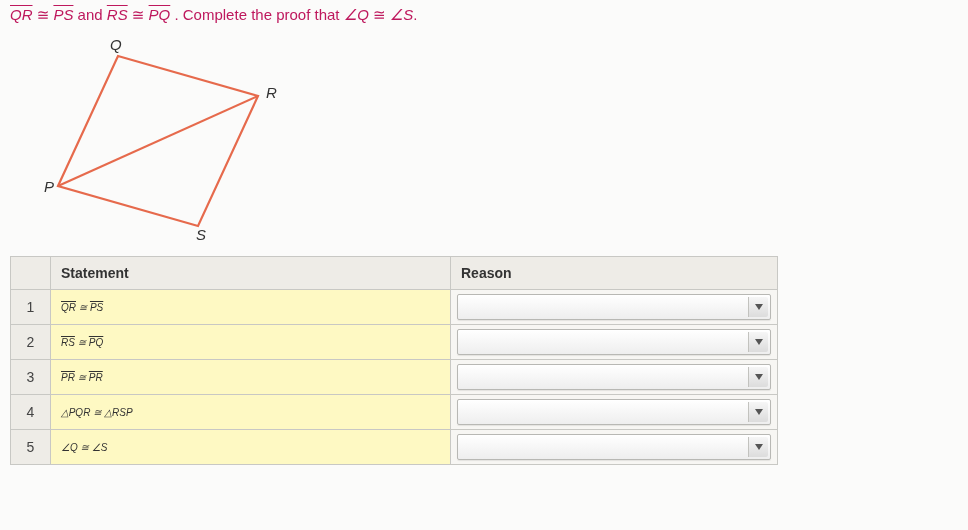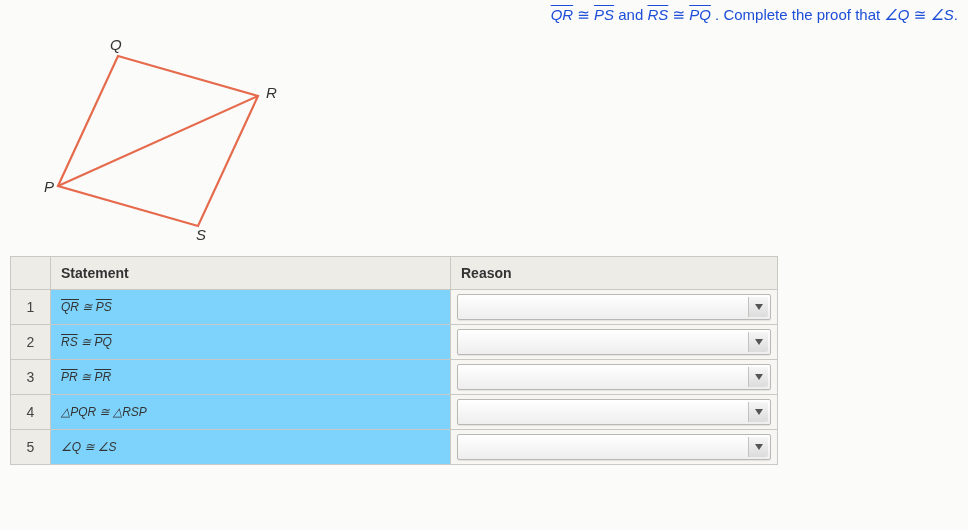--- a/index.html
+++ b/index.html
@@ -7,23 +7,22 @@
     margin: 0;
     padding: 6px 10px;
     font-family: Arial, Helvetica, sans-serif;
     font-size: 14px;
     color: #333;
     background: #fbfbfa;
     width: 968px;
   }
   .problem-statement {
     font-size: 15px;
-    color: #1d4ed8;
+    color: #be185d;
     margin-bottom: 12px;
-    text-align: right;
   }
   .overline {
     text-decoration: overline;
     font-style: italic;
   }
   .mathit { font-style: italic; }
   .figure-area {
     width: 260px;
     height: 200px;
     margin: 4px 0 20px 28px;
@@ -55,23 +54,23 @@
     color: #333;
   }
   table.proof td.numcol {
     width: 40px;
     text-align: center;
     background: #eeece7;
     color: #444;
   }
   table.proof td.stmtcol {
     width: 400px;
-    background: #7dd3fc;
+    background: #fef9c3;
     font-style: italic;
-    font-size: 12px;
+    font-size: 10px;
   }
   table.proof td.reasoncol {
     background: #f7f6f3;
     padding: 4px 6px;
   }
   .dropdown {
     width: 100%;
     height: 26px;
     border: 1px solid #b8b8b4;
     background: linear-gradient(#ffffff, #eeeeee);

